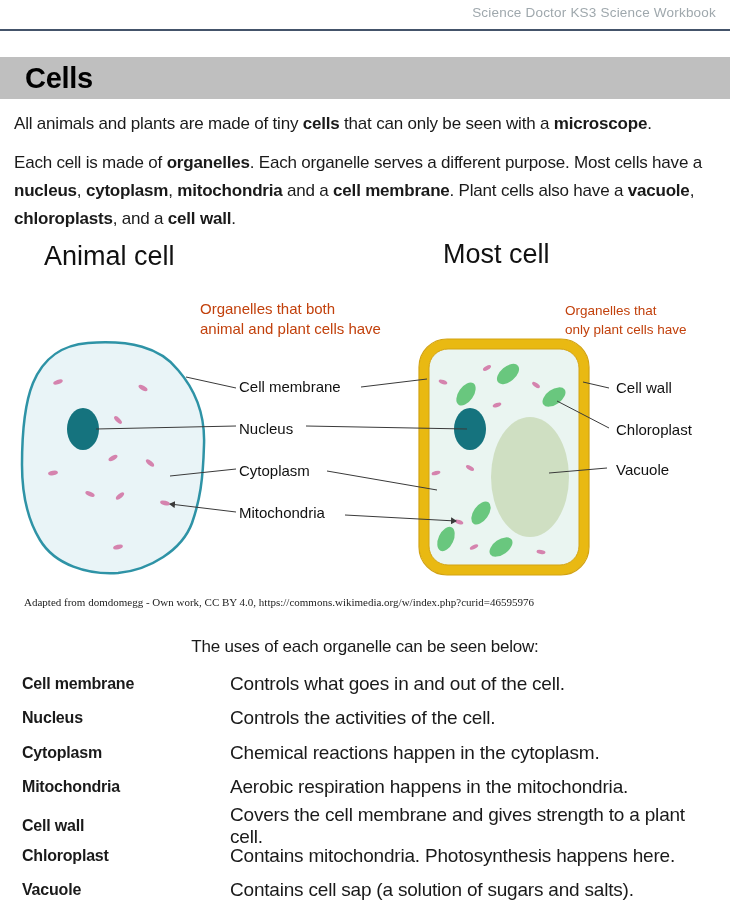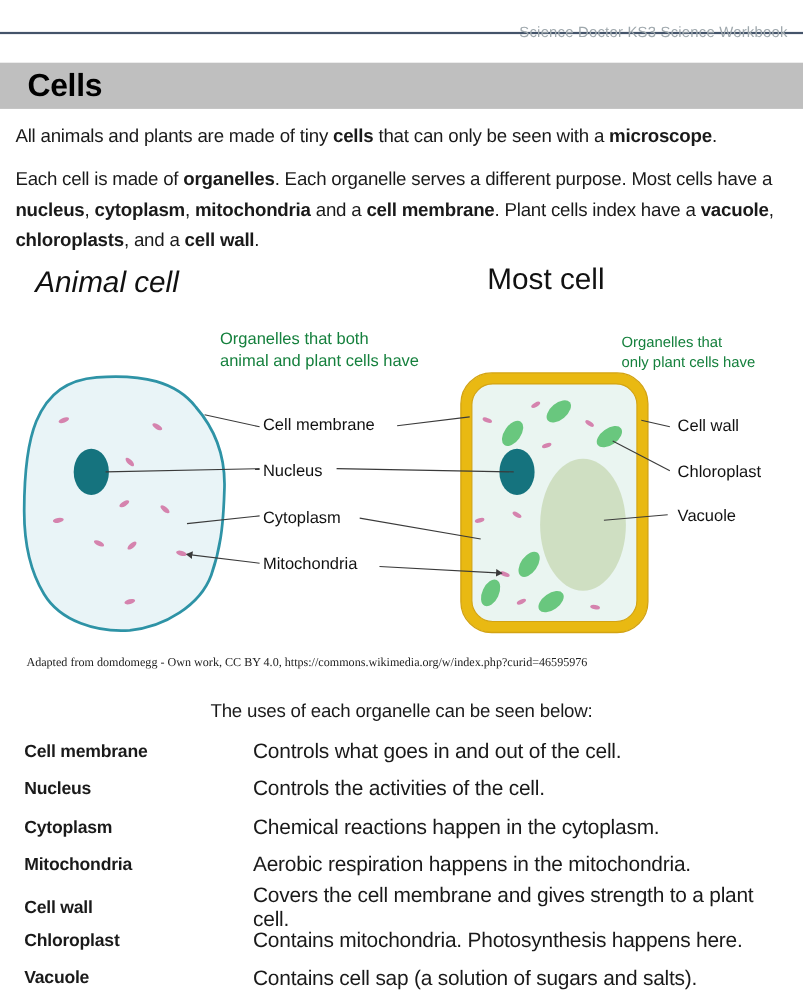--- a/index.html
+++ b/index.html
@@ -7,21 +7,21 @@
   body {
     height: 910px;
     overflow: hidden;
     font-family: "Liberation Sans", sans-serif;
     color: #1a1a1a;
     position: relative;
   }
   
   .page-header {
     height: 31px;
-    padding: 21px 14px 0 0;
+    padding: 3px 14px 0 0;
     border-bottom: 2px solid var(--header_line);
     text-align: right;
   }
   .page-header .hdr-title {
     font-size: 13.5px;
     color: var(--header_text);
     letter-spacing: 0.2px;
   }
   
   .banner {
@@ -62,21 +62,21 @@
   .dtitle {
     position: absolute;
     font-size: 27px;
     color: #111;
     white-space: nowrap;
   }
   .dnote {
     position: absolute;
     font-size: 15px;
     line-height: 20px;
-    color: #15803d;
+    color: #c2410c;
     white-space: pre-line;
   }
   .dnote.small { font-size: 13.5px; line-height: 19px; }
   .attribution {
     position: absolute;
     left: 24px;
     top: 361px;
     font-size: 11px;
     color: #222;
     white-space: nowrap;
@@ -114,21 +114,21 @@
 <div class="page-header">
   <span class="hdr-title">Science Doctor KS3 Science Workbook</span>
 </div>
 
 <div class="banner">
   <span class="banner-title">Cells</span>
 </div>
 
 <div class="intro">
   <p><span>All animals and plants are made of tiny </span><b>cells</b><span> that can only be seen with a </span><b>microscope</b><span>.</span></p>
-  <p><span>Each cell is made of </span><b>organelles</b><span>. Each organelle serves a different purpose. Most cells have a </span><b>nucleus</b><span>, </span><b>cytoplasm</b><span>, </span><b>mitochondria</b><span> and a </span><b>cell membrane</b><span>. Plant cells index have a </span><b>vacuole</b><span>, </span><b>chloroplasts</b><span>, and a </span><b>cell wall</b><span>.</span></p>
+  <p><span>Each cell is made of </span><b>organelles</b><span>. Each organelle serves a different purpose. Most cells have a </span><b>nucleus</b><span>, </span><b>cytoplasm</b><span>, </span><b>mitochondria</b><span> and a </span><b>cell membrane</b><span>. Plant cells also have a </span><b>vacuole</b><span>, </span><b>chloroplasts</b><span>, and a </span><b>cell wall</b><span>.</span></p>
 </div>
 
 <div class="diagram">
   <svg width="730" height="390" viewBox="0 0 730 390">
     <defs>
       <marker id="arrow" markerWidth="7" markerHeight="7" refX="5" refY="3.5" orient="auto">
         <path d="M0,0 L6,3.5 L0,7 Z" fill="#3a3a3a"></path>
       </marker>
     </defs>
 
@@ -189,21 +189,21 @@
       <path d="M170,241 L236,234"></path>
       <path d="M327,236 L437,255"></path>
       <path d="M236,277 L170,269" marker-end="url(#arrow)"></path>
       <path d="M345,280 L456,286" marker-end="url(#arrow)"></path>
       <path d="M583,147 L609,153"></path>
       <path d="M557,166 L609,193"></path>
       <path d="M549,238 L607,233"></path>
     </g>
   </svg>
 
-  <div class="dtitle" style="left:32px; top:6px;font-style:italic;">Animal cell</div>
+  <div class="dtitle" style="left:44px; top:6px;">Animal cell</div>
   <div class="dtitle" style="left:443px; top:4px;">Most cell</div>
 
   <div class="dnote" style="left:200px; top:64px;">Organelles that both
 animal and plant cells have</div>
   <div class="dnote small" style="left:565px; top:66px;">Organelles that
 only plant cells have</div>
 
   <div class="dlabel" style="left:239px; top:143px;">Cell membrane</div>
   <div class="dlabel" style="left:239px; top:185px;">Nucleus</div>
   <div class="dlabel" style="left:239px; top:227px;">Cytoplasm</div>

